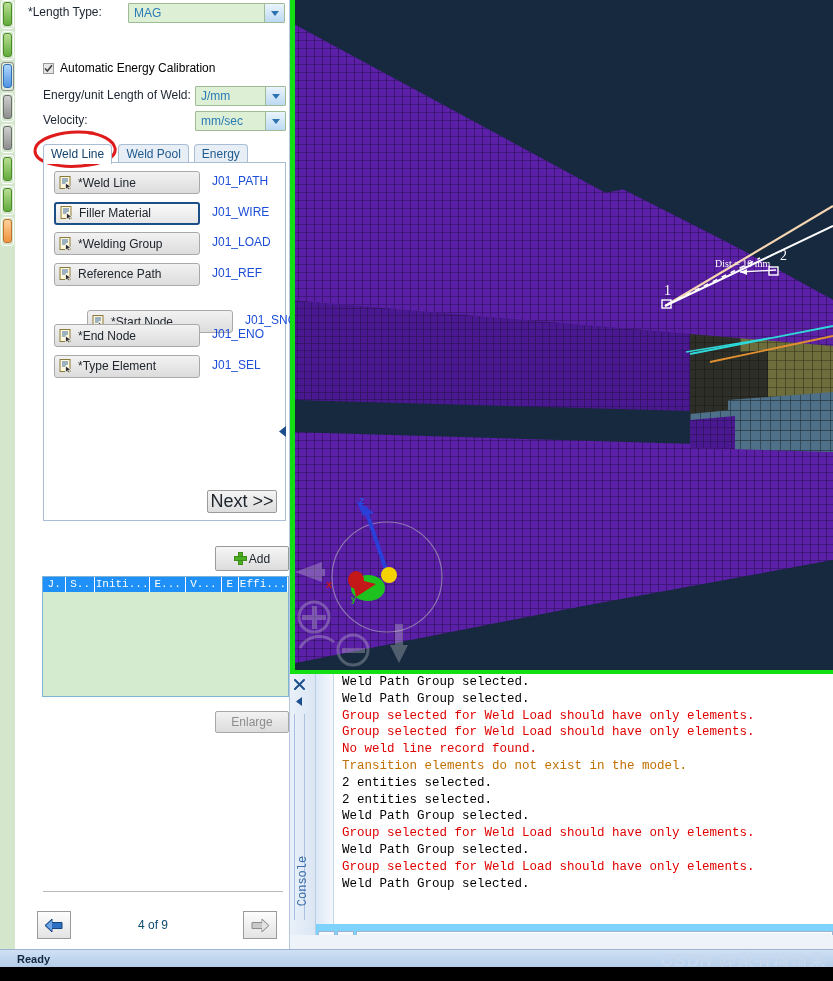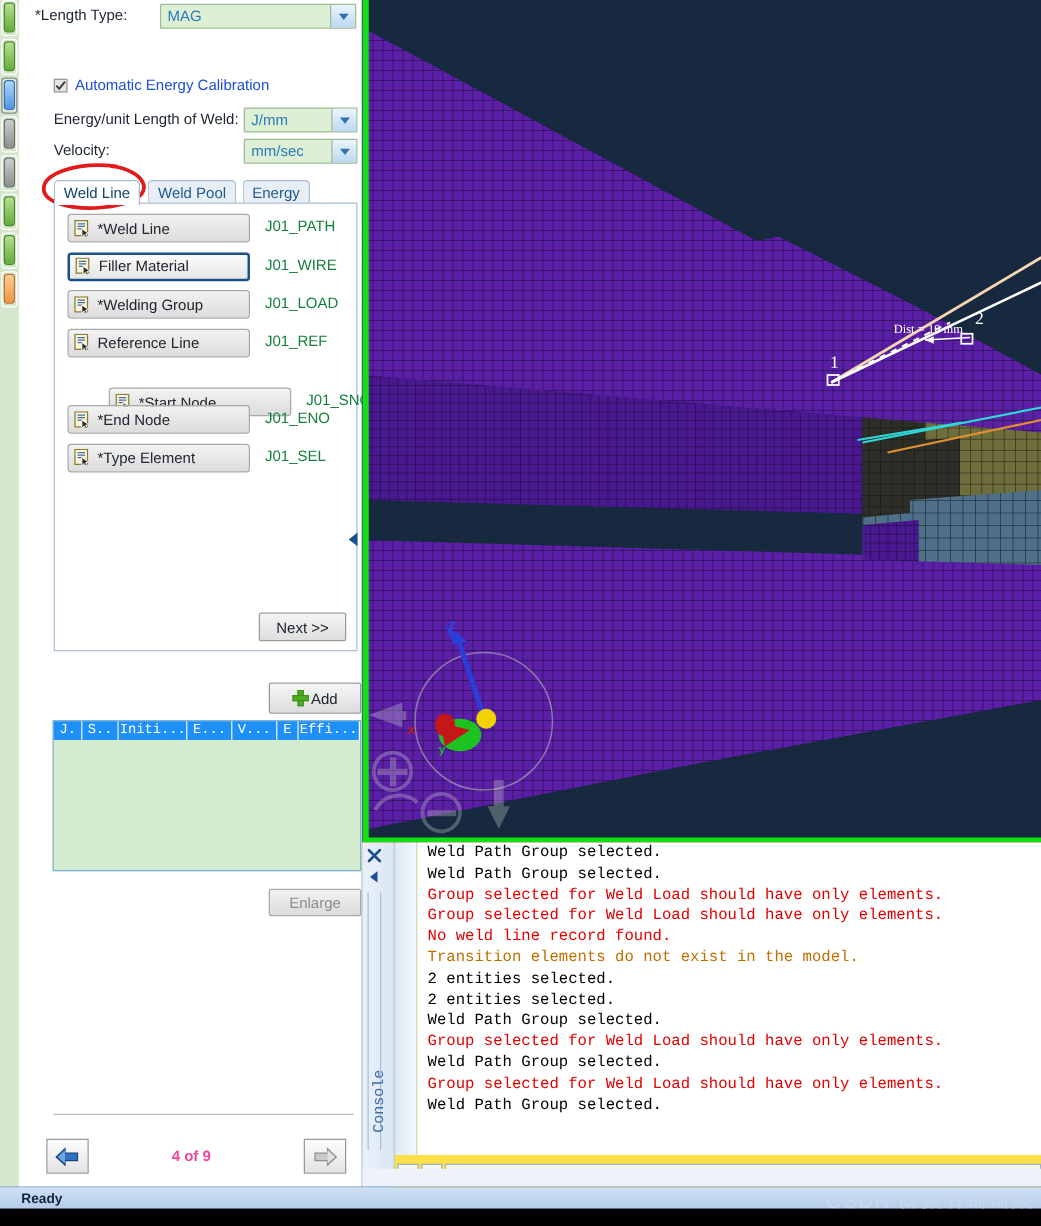--- a/index.html
+++ b/index.html
@@ -84,30 +84,30 @@
   .pickrow{position:absolute;left:10px;width:223px;height:23px;}
   .pickbtn{
     position:absolute;left:0;top:0;width:146px;height:23px;
     background:linear-gradient(180deg,#f2f2f2,#dcdcdc);
     border:1px solid #a9a9a9;border-radius:3px;box-sizing:border-box;
     display:flex;align-items:center;padding-left:4px;
   }
   .pickbtn.focus{border:2px solid #1c4f86;border-radius:3px;background:linear-gradient(180deg,#fafafa,#e6e6e6);}
   .pickbtn .ptxt{font-size:12px;color:#20262e;margin-left:5px;white-space:nowrap;}
   .pickname{
-    position:absolute;left:158px;top:3px;font-size:12px;color:#15803d;
+    position:absolute;left:158px;top:3px;font-size:12px;color:#1d4ed8;
     font-family:"Liberation Sans", sans-serif;white-space:nowrap;
   }
   .icn-doc{width:14px;height:14px;position:relative;display:inline-block;}
 
   .nextbtn{
     position:absolute;right:10px;top:314px;width:70px;height:23px;
     background:linear-gradient(180deg,#f4f4f4,#dedede);
     border:1px solid #9a9a9a;border-radius:2px;box-sizing:border-box;
-    font-size:12px;color:#20262e;display:flex;align-items:center;justify-content:center;
+    font-size:18px;color:#20262e;display:flex;align-items:center;justify-content:center;
   }
 
   .addbtn{
     position:absolute;left:200px;top:546px;width:74px;height:25px;
     background:linear-gradient(180deg,#f6f6f6,#dcdcdc);
     border:1px solid #9a9a9a;border-radius:2px;box-sizing:border-box;
     display:flex;align-items:center;justify-content:center;gap:2px;
     font-size:12px;color:#20262e;
   }
   .plus{position:relative;width:13px;height:13px;}
@@ -141,21 +141,21 @@
   .navarrow{
     position:absolute;top:911px;width:34px;height:28px;
     background:linear-gradient(180deg,#fdfdfd,#e3e3e3);
     border:1px solid #9a9a9a;box-sizing:border-box;
     display:flex;align-items:center;justify-content:center;
   }
   .navback{left:22px;}
   .navfwd{left:228px;}
   .pagelbl{
     position:absolute;left:0;top:918px;width:276px;text-align:center;
-    font-size:12px;color:#ec4899;font-weight:bold;
+    font-size:12px;color:#0c4a6e;
   }
 
   
   .viewport{
     position:absolute;left:290px;top:0;width:543px;height:674px;
     background:#17293f;overflow:hidden;
   }
   .vp-green{position:absolute;left:0;top:0;width:5px;height:674px;background:#12e012;}
   .vp-bottom{position:absolute;left:0;bottom:0;width:543px;height:4px;background:#12e012;}
 
@@ -166,21 +166,21 @@
 
   .axis-label{position:absolute;font-family:"Liberation Sans",sans-serif;font-size:11px;font-weight:bold;}
 
   .annot{position:absolute;color:#ffffff;font-family:"Liberation Serif",serif;font-size:10px;white-space:nowrap;}
 
   .navwidget{position:absolute;opacity:.30;}
 
   
   .console-wrap{
     position:absolute;left:290px;top:674px;width:543px;height:279px;
-    background:#fde047;
+    background:#7dd3fc;
   }
   .console-side{
     position:absolute;left:0;top:0;width:26px;height:279px;
     background:linear-gradient(90deg,#e9f0f9,#dbe6f4);
     border-right:1px solid #b8cce4;box-sizing:border-box;
   }
   .cs-x{position:absolute;left:4px;top:5px;width:11px;height:11px;}
   .cs-arrow{position:absolute;left:4px;top:22px;width:11px;height:11px;}
   .cs-rail{position:absolute;left:4px;top:40px;width:9px;height:206px;border-left:1px solid #a9c0de;border-right:1px solid #a9c0de;}
   .cs-label{
@@ -278,21 +278,21 @@
             <i class="chev"></i>
           </span>
       </div>
 
       <div class="row" style="left:28px;top:61px;">
         <span class="chk">
           <svg width="9" height="9" viewBox="0 0 9 9">
               <path d="M1 4.5 L3.4 7 L8 1.3" stroke="#404040" stroke-width="1.6" fill="none"></path>
             </svg>
         </span>
-        <span class="lbl" style="color:#1d4ed8;">Automatic Energy Calibration</span>
+        <span class="lbl" style="color:#000000;">Automatic Energy Calibration</span>
       </div>
 
       <div class="row" style="left:28px;top:88px;align-items:center;">
         <span class="lbl">Energy/unit Length of Weld:</span>
       </div>
       <div class="combo" style="position:absolute;left:180px;top:86px;width:91px;">
         <span class="cv">J/mm</span>
         <span class="carat">
             <i class="chev"></i>
           </span>
@@ -347,21 +347,21 @@
             </div>
             <span class="pickname">J01_LOAD</span>
           </div>
           <div class="pickrow" style="top: 99.8px;">
             <div class="pickbtn">
               <span class="icn-doc"><svg width="14" height="14" viewBox="0 0 14 14">
                   <rect x="1" y="0.5" width="10" height="12" fill="#fdf6d8" stroke="#8a7a3a"></rect>
                   <path d="M3 3 H9 M3 5 H9 M3 7 H7" stroke="#3c6fa8" stroke-width="1"></path>
                   <path d="M6.5 7 L6.5 13.5 L8.3 11.8 L9.6 14 L10.8 13.2 L9.5 11.2 L12 10.8 Z" fill="#2b2b2b" stroke="#ffffff" stroke-width=".7"></path>
                 </svg></span>
-              <span class="ptxt">Reference Line</span>
+              <span class="ptxt">Reference Path</span>
             </div>
             <span class="pickname">J01_REF</span>
           </div>
           <div class="pickrow" style="top: 147px; margin-left: 33px;">
             <div class="pickbtn">
               <span class="icn-doc"><svg width="14" height="14" viewBox="0 0 14 14">
                   <rect x="1" y="0.5" width="10" height="12" fill="#fdf6d8" stroke="#8a7a3a"></rect>
                   <path d="M3 3 H9 M3 5 H9 M3 7 H7" stroke="#3c6fa8" stroke-width="1"></path>
                   <path d="M6.5 7 L6.5 13.5 L8.3 11.8 L9.6 14 L10.8 13.2 L9.5 11.2 L12 10.8 Z" fill="#2b2b2b" stroke="#ffffff" stroke-width=".7"></path>
                 </svg></span>

